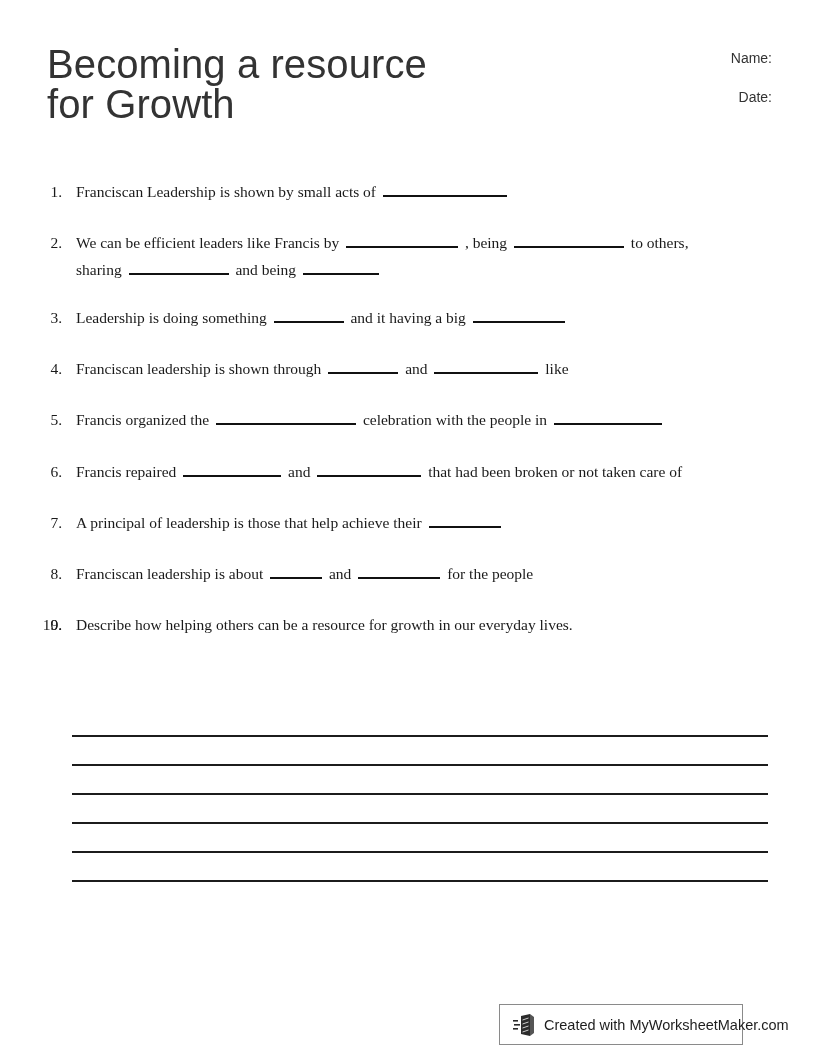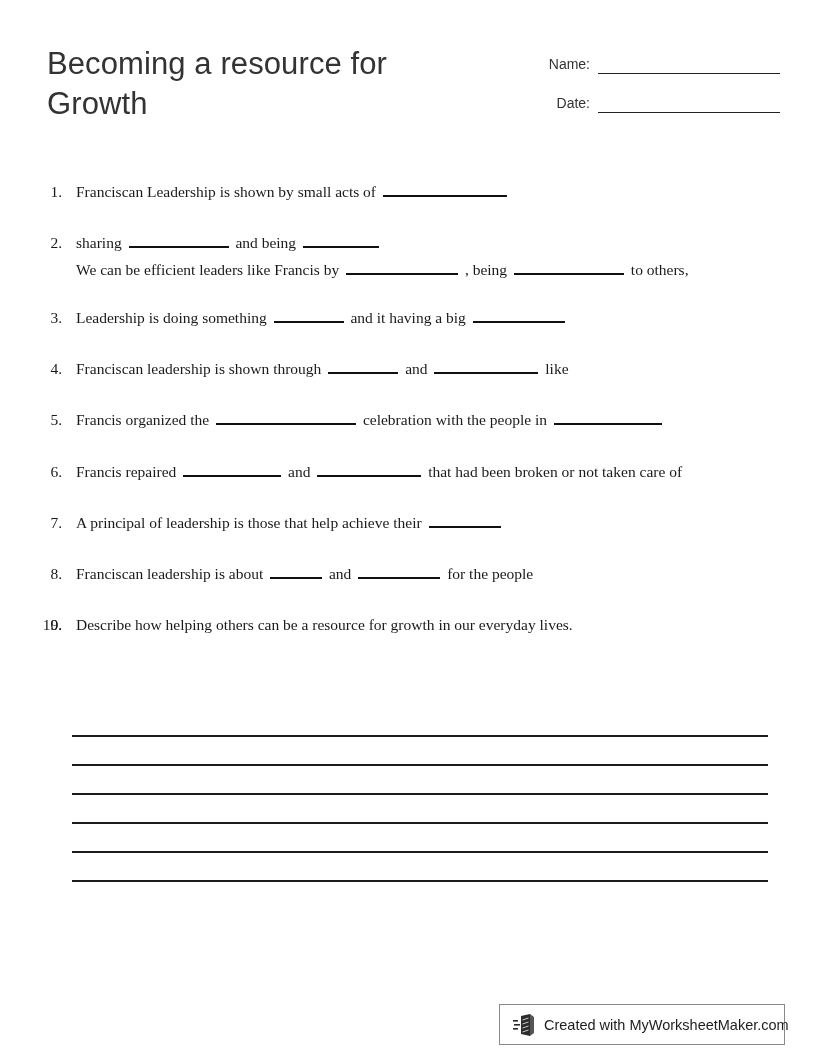--- a/index.html
+++ b/index.html
@@ -22,37 +22,38 @@
     left: 0; top: 0;
     width: 816px;
     height: 140px;
   }
   .title {
     position: absolute;
     left: 47px;
     top: 44px;
     width: 430px;
     font-family: "Liberation Sans", "DejaVu Sans", sans-serif;
-    font-size: 31px;
+    font-size: 40px;
     line-height: 40px;
     font-weight: 400;
     color: #333333;
     letter-spacing: 0.1px;
   }
   .meta {
     position: absolute;
     left: 520px;
     top: 48px;
     width: 260px;
   }
   .meta-row {
     display: flex;
     align-items: flex-end;
     height: 26px;
     margin-bottom: 13px;
+    flex-direction: column;
   }
   .meta-label {
     font-family: "Liberation Sans", "DejaVu Sans", sans-serif;
     font-size: 14px;
     color: #333333;
     width: 70px;
     text-align: right;
     padding-right: 8px;
     line-height: 20px;
   }
@@ -120,21 +121,21 @@
   .answer-line {
     border-bottom: 2.2px solid #1c1c1c;
     height: 27px;
   }
 
   
   .footer-badge {
     position: absolute;
     left: 499px;
     top: 1004px;
-    width: 286px;
+    width: 244px;
     height: 41px;
     border: 1px solid #8a8a8a;
     background: #ffffff;
     display: flex;
     align-items: center;
     box-sizing: border-box;
     padding-left: 13px;
   }
   .footer-logo {
     width: 22px;
@@ -166,22 +167,22 @@
     </div>
 </div>
 
 <div class="questions">
     <div class="q q1">
       <span class="q-num">1.</span>
       <div class="q-body"><span>Franciscan Leadership is shown by small acts of</span> <span class="blank" style="width: 124px;"></span> </div>
     </div>
     <div class="q q2">
       <span class="q-num">2.</span>
+      <div class="q-body"><span>We can be efficient leaders like Francis by</span> <span class="blank" style="width: 112px;"></span> <span>, being</span> <span class="blank" style="width: 110px;"></span> <span>to others,</span> </div>
       <div class="q-body"><span>sharing</span> <span class="blank" style="width: 100px;"></span> <span>and being</span> <span class="blank" style="width: 76px;"></span> </div>
-      <div class="q-body"><span>We can be efficient leaders like Francis by</span> <span class="blank" style="width: 112px;"></span> <span>, being</span> <span class="blank" style="width: 110px;"></span> <span>to others,</span> </div>
     </div>
     <div class="q q3">
       <span class="q-num">3.</span>
       <div class="q-body"><span>Leadership is doing something</span> <span class="blank" style="width: 70px;"></span> <span>and it having a big</span> <span class="blank" style="width: 92px;"></span> </div>
     </div>
     <div class="q q4">
       <span class="q-num">4.</span>
       <div class="q-body"><span>Franciscan leadership is shown through</span> <span class="blank" style="width: 70px;"></span> <span>and</span> <span class="blank" style="width: 104px;"></span> <span>like</span> </div>
     </div>
     <div class="q q5">

